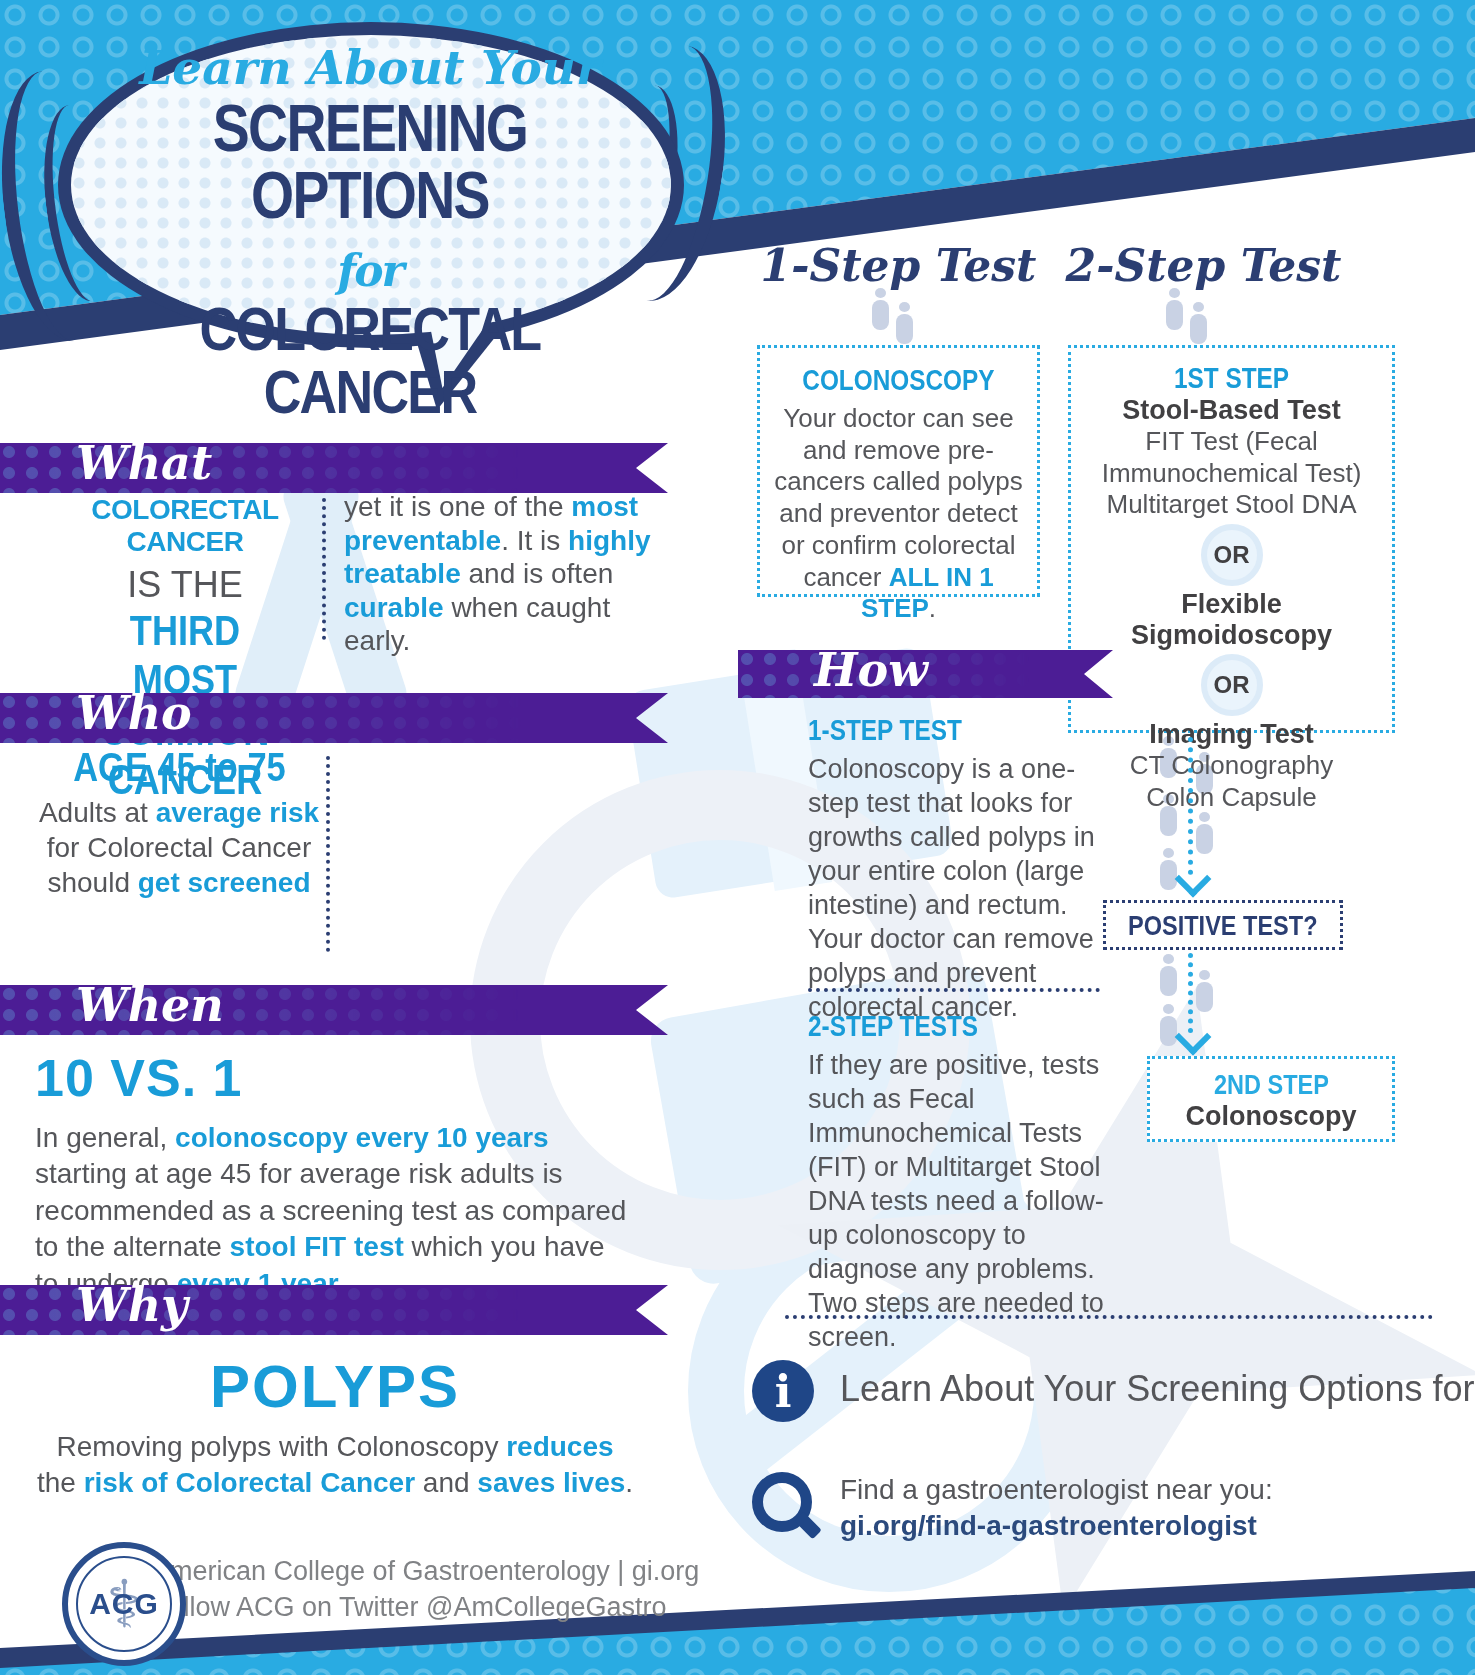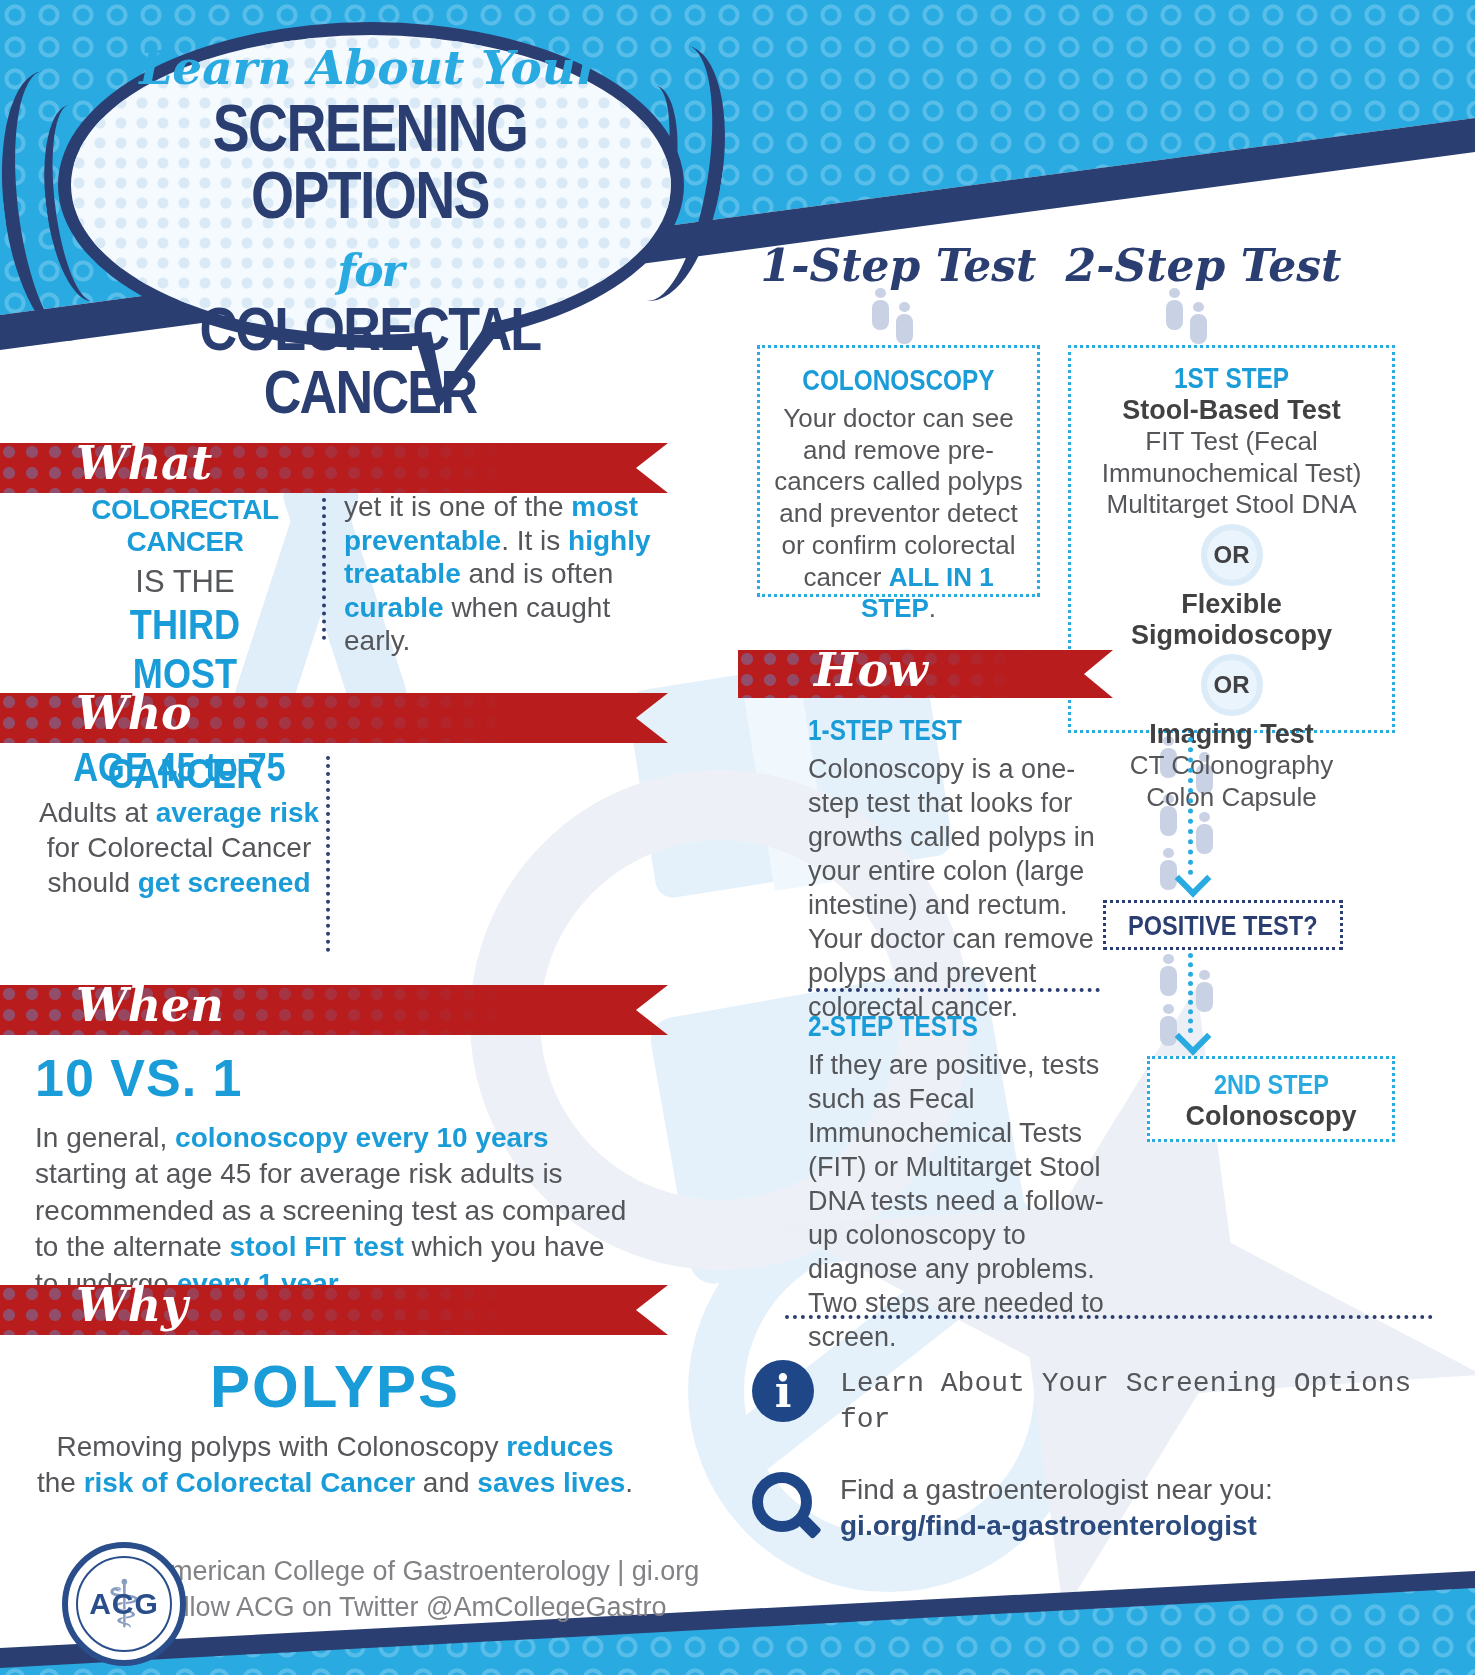--- a/index.html
+++ b/index.html
@@ -38,21 +38,21 @@
     clip-path:polygon(10% 0,90% 0,28% 100%);z-index:4;}
   .bubble-text{position:absolute;left:70px;top:40px;width:600px;text-align:center;z-index:5;}
   .script{font-family:"DejaVu Serif",serif;font-style:italic;font-weight:bold;}
   .eyebrow{color:#29ABE2;font-size:47px;}
   .big-title{color:#2B3E72;font-weight:bold;letter-spacing:-2px;line-height:1.02;}
   .cx{display:inline-block;transform:scaleX(.84);transform-origin:center;}
   .cxl{display:inline-block;transform:scaleX(.84);transform-origin:left center;}
   .for-word{color:#29ABE2;font-size:44px;}
 
   
-  .ribbon{position:absolute;left:0;width:668px;height:50px;background:#b91c1c;z-index:2;
+  .ribbon{position:absolute;left:0;width:668px;height:50px;background:#4c1d95;z-index:2;
     clip-path:polygon(0 0,668px 0,636px 25px,668px 50px,0 50px);}
   .ribbon.how{left:738px;width:375px;height:48px;
     clip-path:polygon(0 0,375px 0,346px 24px,375px 48px,0 48px);}
   .ribbon .label{position:absolute;left:76px;top:-7px;color:#ffffff;font-size:46px;z-index:2;}
 
   
   .hl{color:#199CD8;font-weight:bold;}
   .accent{color:#199CD8;font-weight:bold;}
   .body-txt{color:#55565A;}
   .blk{position:absolute;z-index:2;}
@@ -130,21 +130,21 @@
       <span class="cx">COLORECTAL CANCER</span>
     </div>
   </div>
 
   <div class="ribbon" style="top:443px;">
     <span class="label script">What</span>
   </div>
   <div class="blk" style="left:52px;top:494px;width:266px;text-align:center;">
     <div class="accent" style="font-size:28px;letter-spacing:-0.5px;">COLORECTAL CANCER</div>
     <div style="margin-top:6px;">
-      <span style="font-size:31px;color:#55565A;margin-top:30px;">IS THE</span>
+      <span style="font-size:36px;color:#55565A;margin-top:30px;">IS THE</span>
       <span class="accent" style="font-size:43px;"><span class="cx">THIRD MOST</span></span>
     </div>
     <div class="accent" style="font-size:43px;margin-top:2px;">
       <span class="cx">COMMON CANCER</span>
     </div>
   </div>
   <div class="vdash" style="left:322px;top:498px;height:142px;"></div>
   <div class="blk body-txt" style="left:344px;top:490px;width:318px;font-size:28px;line-height:1.2;">
     <span>yet it is one of the </span><span class="hl">most preventable</span><span>. It is </span><span class="hl">highly treatable</span><span> and is often </span><span class="hl">curable</span><span> when caught early.</span>
   </div>
@@ -244,21 +244,21 @@
   <div class="blk body-txt" style="left:808px;top:752px;width:304px;font-size:27px;line-height:1.26;">Colonoscopy is a one-step test that looks for growths called polyps in your entire colon (large intestine) and rectum. Your doctor can remove polyps and prevent colorectal cancer.</div>
   <div class="hdash" style="left:808px;top:988px;width:292px;"></div>
   <div class="blk accent" style="left:808px;top:1010px;font-size:29px;">
     <span class="cxl">2-STEP TESTS</span>
   </div>
   <div class="blk body-txt" style="left:808px;top:1048px;width:308px;font-size:27px;line-height:1.26;">If they are positive, tests such as Fecal Immunochemical Tests (FIT) or Multitarget Stool DNA tests need a follow-up colonoscopy to diagnose any problems. Two steps are needed to screen.</div>
 
   <div class="hdash" style="left:785px;top:1315px;width:648px;"></div>
 
   <div class="info-icon" style="left:752px;top:1360px;">i</div>
-  <div class="blk body-txt" style="left:840px;top:1366px;font-size:28px;line-height:1.3;font-family:Liberation Mono, monospace;">
+  <div class="blk body-txt" style="left:840px;top:1366px;font-size:36px;line-height:1.3;">
     <div>Learn About Your Screening Options for</div>
   </div>
 
   <div class="mag" style="left:752px;top:1472px;"></div>
   <div class="blk body-txt" style="left:840px;top:1472px;font-size:28px;line-height:1.3;">
     <div>Find a gastroenterologist near you:</div>
     <div><a class="link" style="text-decoration:none;" href="#">gi.org/find-a-gastroenterologist</a></div>
   </div>
 
   <div class="logo">

